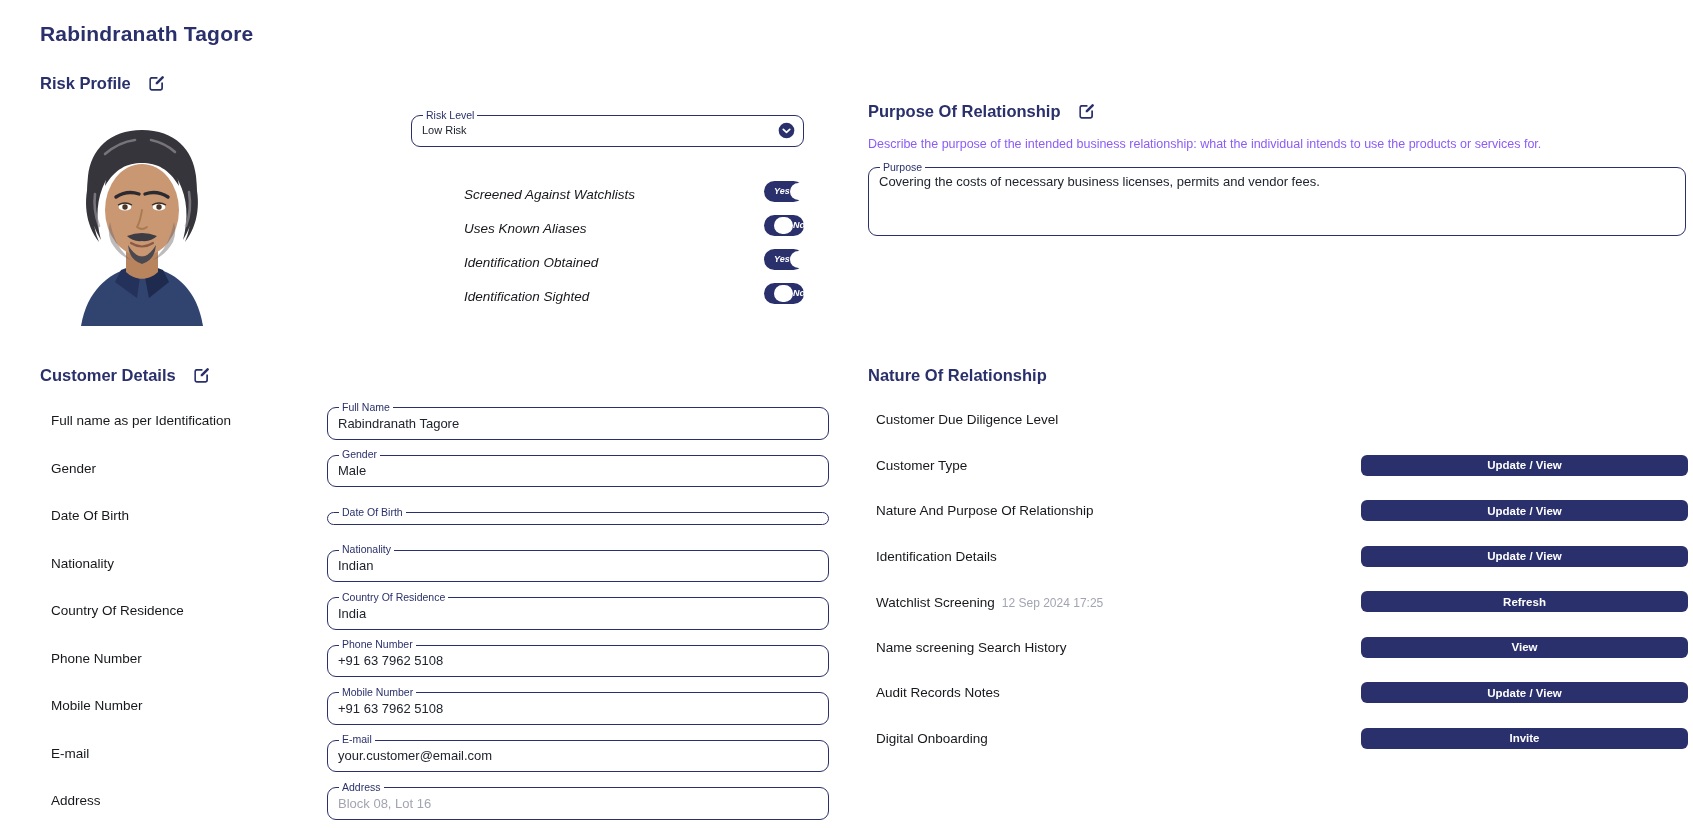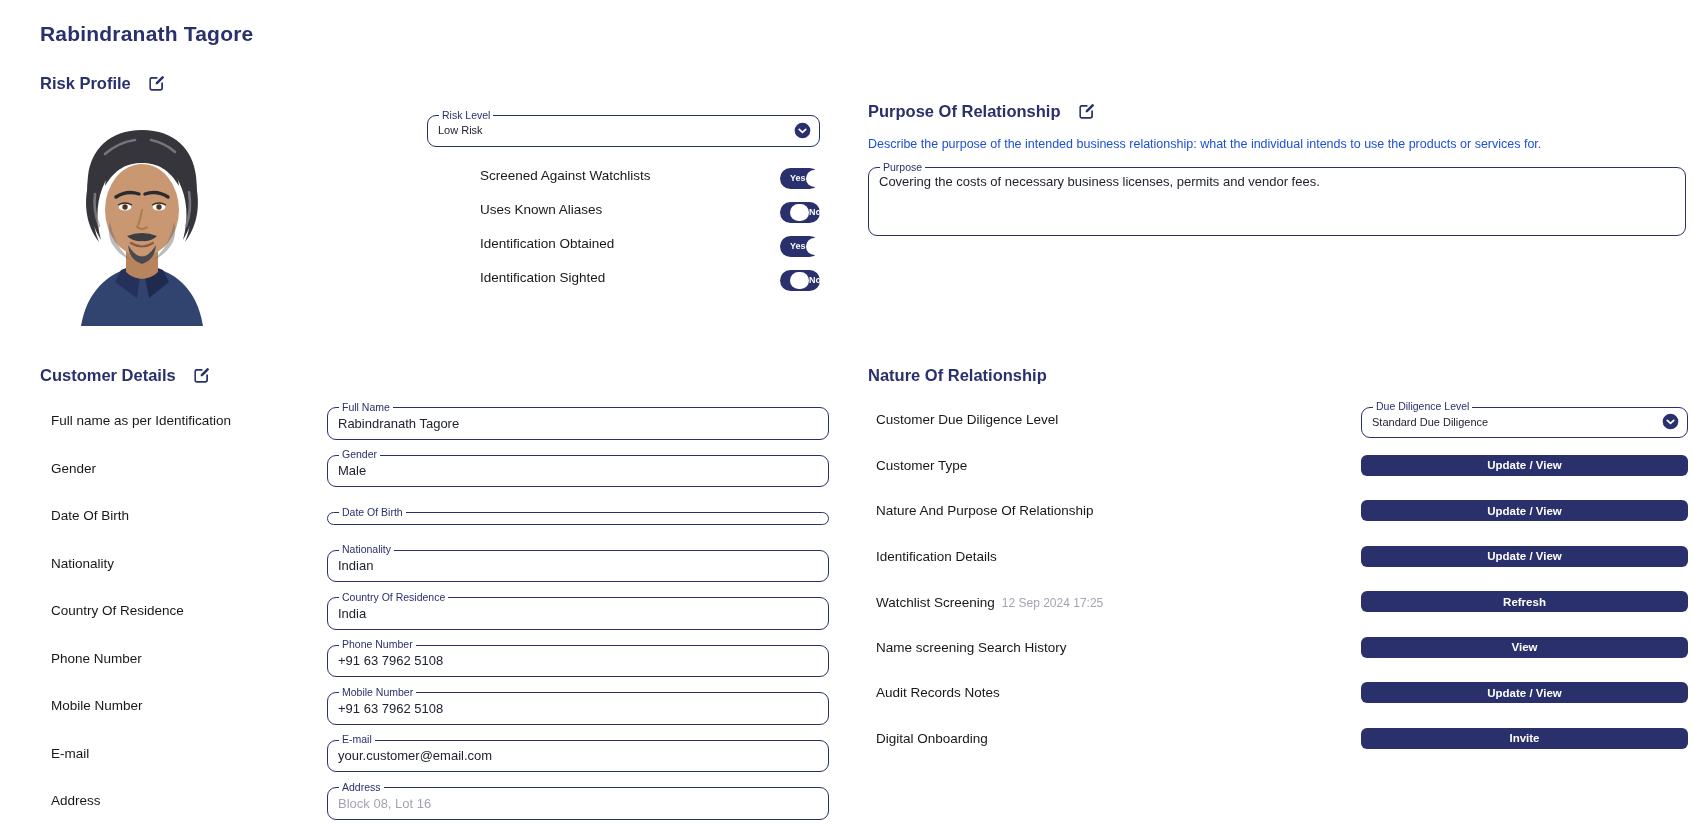--- a/index.html
+++ b/index.html
@@ -40,36 +40,36 @@
     border:none;outline:none;background:transparent;width:100%;
     font-family:"Liberation Sans",sans-serif;
     font-size:13px;color:var(--value);padding:0 0 3px 0;
   }
   .field-input::placeholder{color:var(--gray);opacity:1;}
   .sel{display:flex;align-items:center;justify-content:space-between;padding:0 0 2px 0;cursor:pointer;}
   .sel .sel-value{font-size:11px;color:var(--value);}
   .chev{width:17px;height:17px;flex:none;margin-right:-2px;}
 
   
-  #risk-col{left:427px;top:110px;width:393px;}
+  #risk-col{left:411px;top:110px;width:393px;}
   #risk-col fieldset{width:393px;}
   #risk-col .f2{margin-top:16px;}
   .toggle-rows{margin-top:21px;}
-  .t-row{display:flex;align-items:flex-start;justify-content:space-between;height:34px;padding-left:53px;}
+  .t-row{display:flex;align-items:flex-end;justify-content:space-between;height:34px;padding-left:53px;font-style:italic;}
   .t-row .t-text{font-size:13.5px;color:var(--ink);}
   .toggle{
     width:40px;height:21px;background:var(--navy);border-radius:11px;
     display:flex;align-items:center;padding:10px;cursor:pointer;flex:none;
   }
   .toggle .knob{width:19px;height:17px;background:#fff;border-radius:9px;flex:none;}
   .toggle .t-label{flex:1;color:#fff;font-size:9px;font-weight:700;text-align:center;line-height:1;}
 
   
   #purpose-col{left:868px;top:102px;width:820px;}
-  .purpose-desc{margin-top:16px;font-size:12.5px;color:#1d4ed8;}
+  .purpose-desc{margin-top:16px;font-size:12.5px;color:#8b5cf6;}
   #purpose-field{margin-top:11px;width:818px;height:74px;}
   .purpose-text{
     width:100%;height:48px;border:none;outline:none;resize:none;background:transparent;
     font-family:"Liberation Sans",sans-serif;font-size:13px;color:var(--value);padding:0;
   }
 
   
   #customer-col{left:40px;top:366px;width:792px;}
   .rows{margin-top:12px;}
   .c-row{display:flex;align-items:center;height:47.5px;}
@@ -289,32 +289,20 @@
 </div>
 
 <div class="abs" id="nature-col">
   <div class="section-h">
     <span class="h-text">Nature Of Relationship</span>
   </div>
 
   <div class="rows">
     <div class="n-row">
       <span class="n-label">Customer Due Diligence Level</span>
-      <div class="n-ctl">
-        <fieldset class="outline">
-          <legend>Due Diligence Level</legend>
-          <div class="sel">
-            <span class="sel-value">Standard Due Diligence</span>
-            <svg class="chev" viewBox="0 0 20 20">
-              <circle cx="10" cy="10" r="9.2" fill="#2a306b"></circle>
-              <path d="M6.2 8.6 L10 12.2 L13.8 8.6" stroke="#fff" stroke-width="2" fill="none" stroke-linecap="round" stroke-linejoin="round"></path>
-            </svg>
-          </div>
-        </fieldset>
-      </div>
     </div>
 
     <div class="n-row">
       <span class="n-label">Customer Type</span>
       <button class="pill-btn">Update / View</button>
     </div>
 
     <div class="n-row">
       <span class="n-label">Nature And Purpose Of Relationship</span>
       <button class="pill-btn">Update / View</button>

